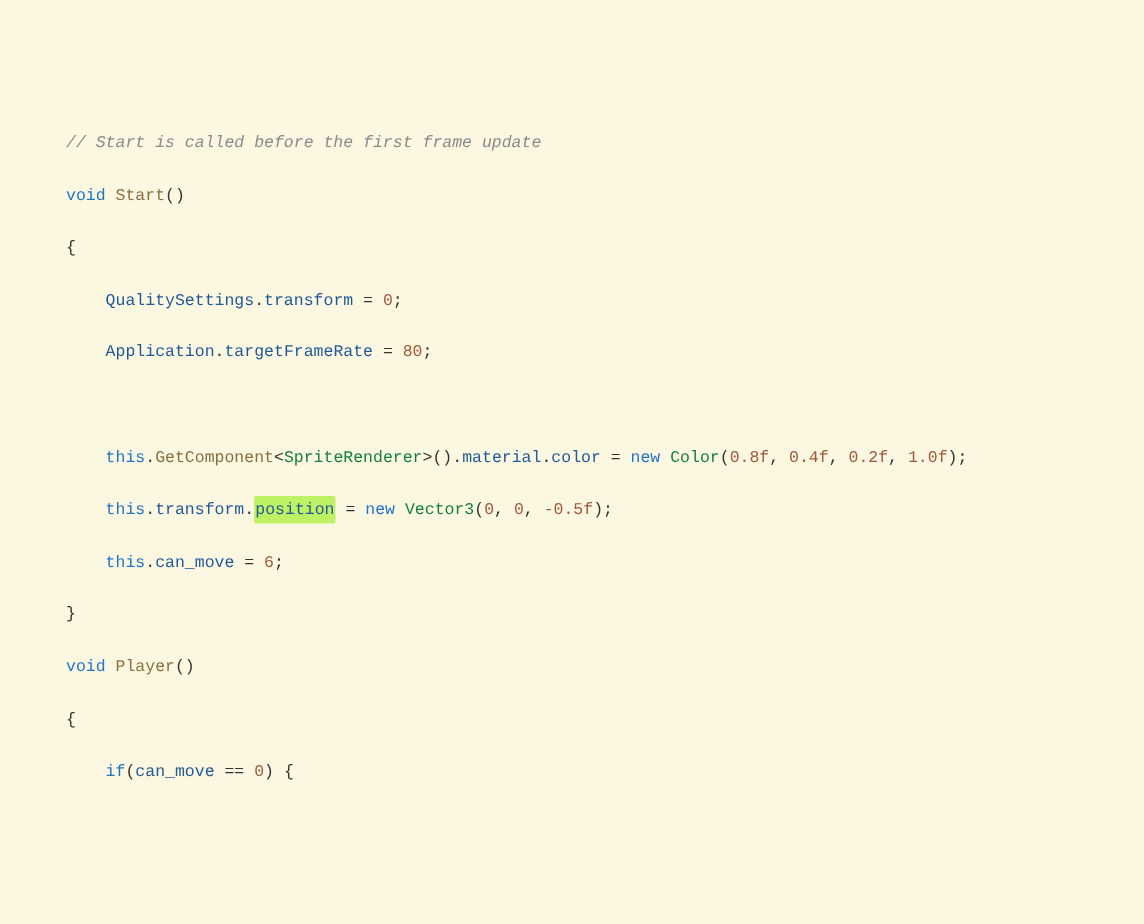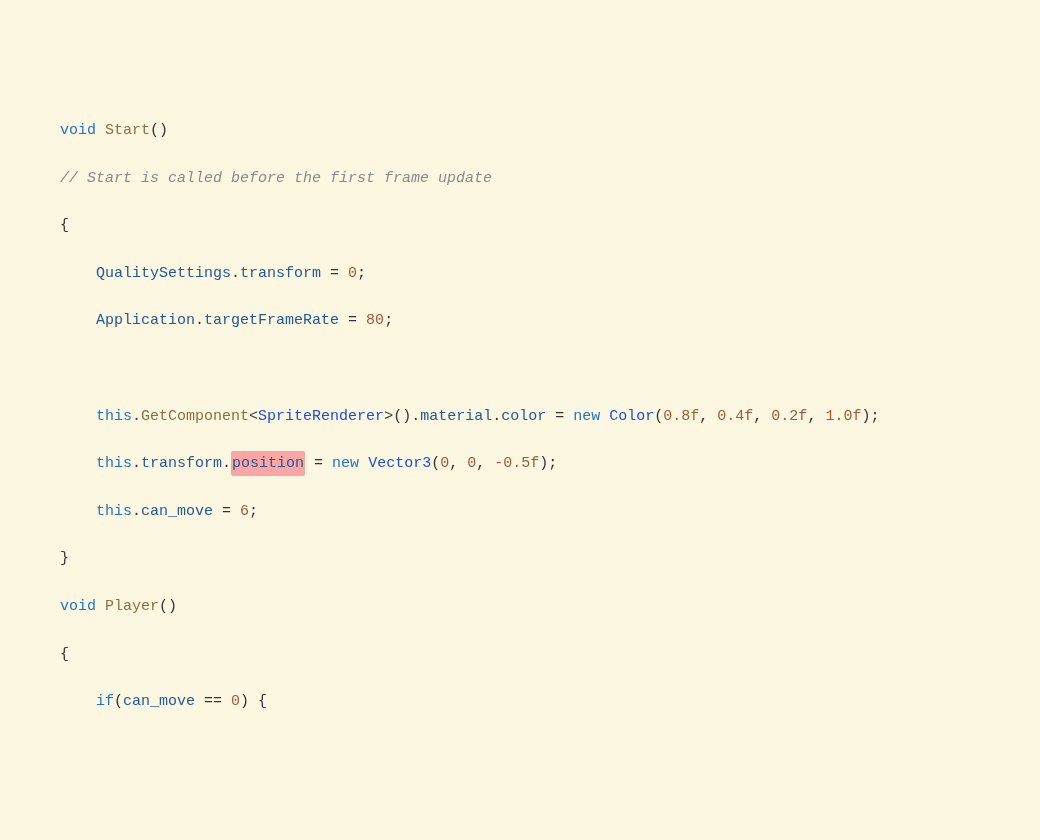--- a/index.html
+++ b/index.html
@@ -13,34 +13,34 @@
     color: #333;
   }
   .code-area {
     padding: 0 0 0 24px;
     position: relative;
   }
   .ln { display: block; }
   .comment { color: #8a8a8a; font-style: italic; }
   .kw { color: #2175c9; }       
   .fn { color: #8a7040; }   
-  .type { color: #1d4ed8; }     
+  .type { color: #15803d; }     
   .num { color: #a05a3a; }
   .var { color: #225a99; }
   .punct { color: #333; }
-  .hl { background: #fca5a5; border-radius: 2px; padding: 4px 1px; }
+  .hl { background: #bef264; border-radius: 2px; padding: 4px 1px; }
 </style>
 </head>
 <body>
 
 
 
 <div class="code-area">
+<span class="ln">    <span class="comment">// Start is called before the first frame update</span></span>
 <span class="ln">    <span class="kw">void</span> <span class="fn">Start</span><span class="punct">()</span></span>
-<span class="ln">    <span class="comment">// Start is called before the first frame update</span></span>
 <span class="ln">    <span class="punct">{</span></span>
 <span class="ln">        <span class="var">QualitySettings</span><span class="punct">.</span><span class="var">transform</span><span class="punct"> = </span><span class="num">0</span><span class="punct">;</span></span>
 <span class="ln">        <span class="var">Application</span><span class="punct">.</span><span class="var">targetFrameRate</span><span class="punct"> = </span><span class="num">80</span><span class="punct">;</span></span>
 <span class="ln"> </span>
 <span class="ln">        <span class="kw">this</span><span class="punct">.</span><span class="fn">GetComponent</span><span class="punct">&lt;</span><span class="type">SpriteRenderer</span><span class="punct">&gt;</span><span class="punct">()</span><span class="punct">.</span><span class="var">material</span><span class="punct">.</span><span class="var">color</span><span class="punct"> = </span><span class="kw">new</span> <span class="type">Color</span><span class="punct">(</span><span class="num">0.8f</span><span class="punct">, </span><span class="num">0.4f</span><span class="punct">, </span><span class="num">0.2f</span><span class="punct">, </span><span class="num">1.0f</span><span class="punct">)</span><span class="punct">;</span></span>
 <span class="ln">        <span class="kw">this</span><span class="punct">.</span><span class="var">transform</span><span class="punct">.</span><span class="var hl">position</span><span class="punct"> = </span><span class="kw">new</span> <span class="type">Vector3</span><span class="punct">(</span><span class="num">0</span><span class="punct">, </span><span class="num">0</span><span class="punct">, </span><span class="num">-0.5f</span><span class="punct">)</span><span class="punct">;</span></span>
 <span class="ln">        <span class="kw">this</span><span class="punct">.</span><span class="var">can_move</span><span class="punct"> = </span><span class="num">6</span><span class="punct">;</span></span>
 <span class="ln">    <span class="punct">}</span></span>
 <span class="ln">    <span class="kw">void</span> <span class="fn">Player</span><span class="punct">()</span></span>
 <span class="ln">    <span class="punct">{</span></span>

